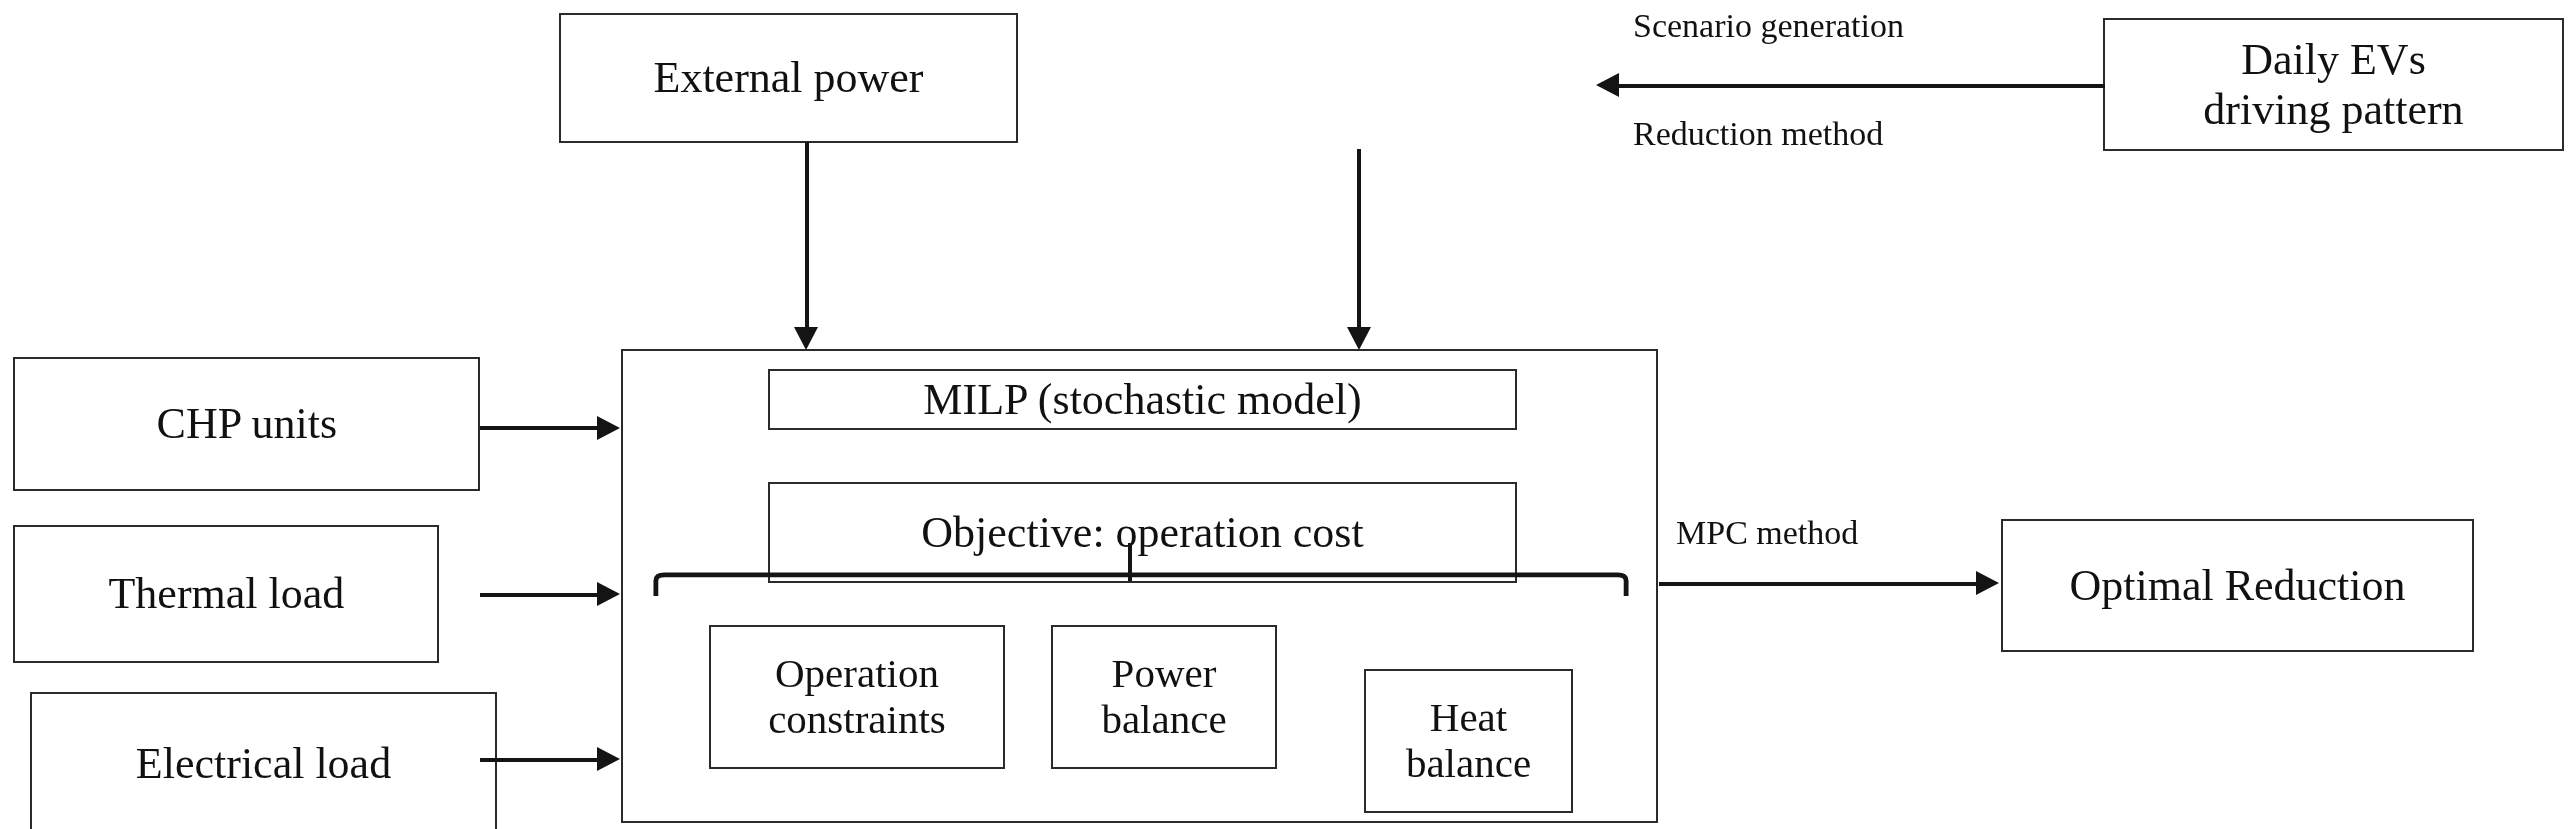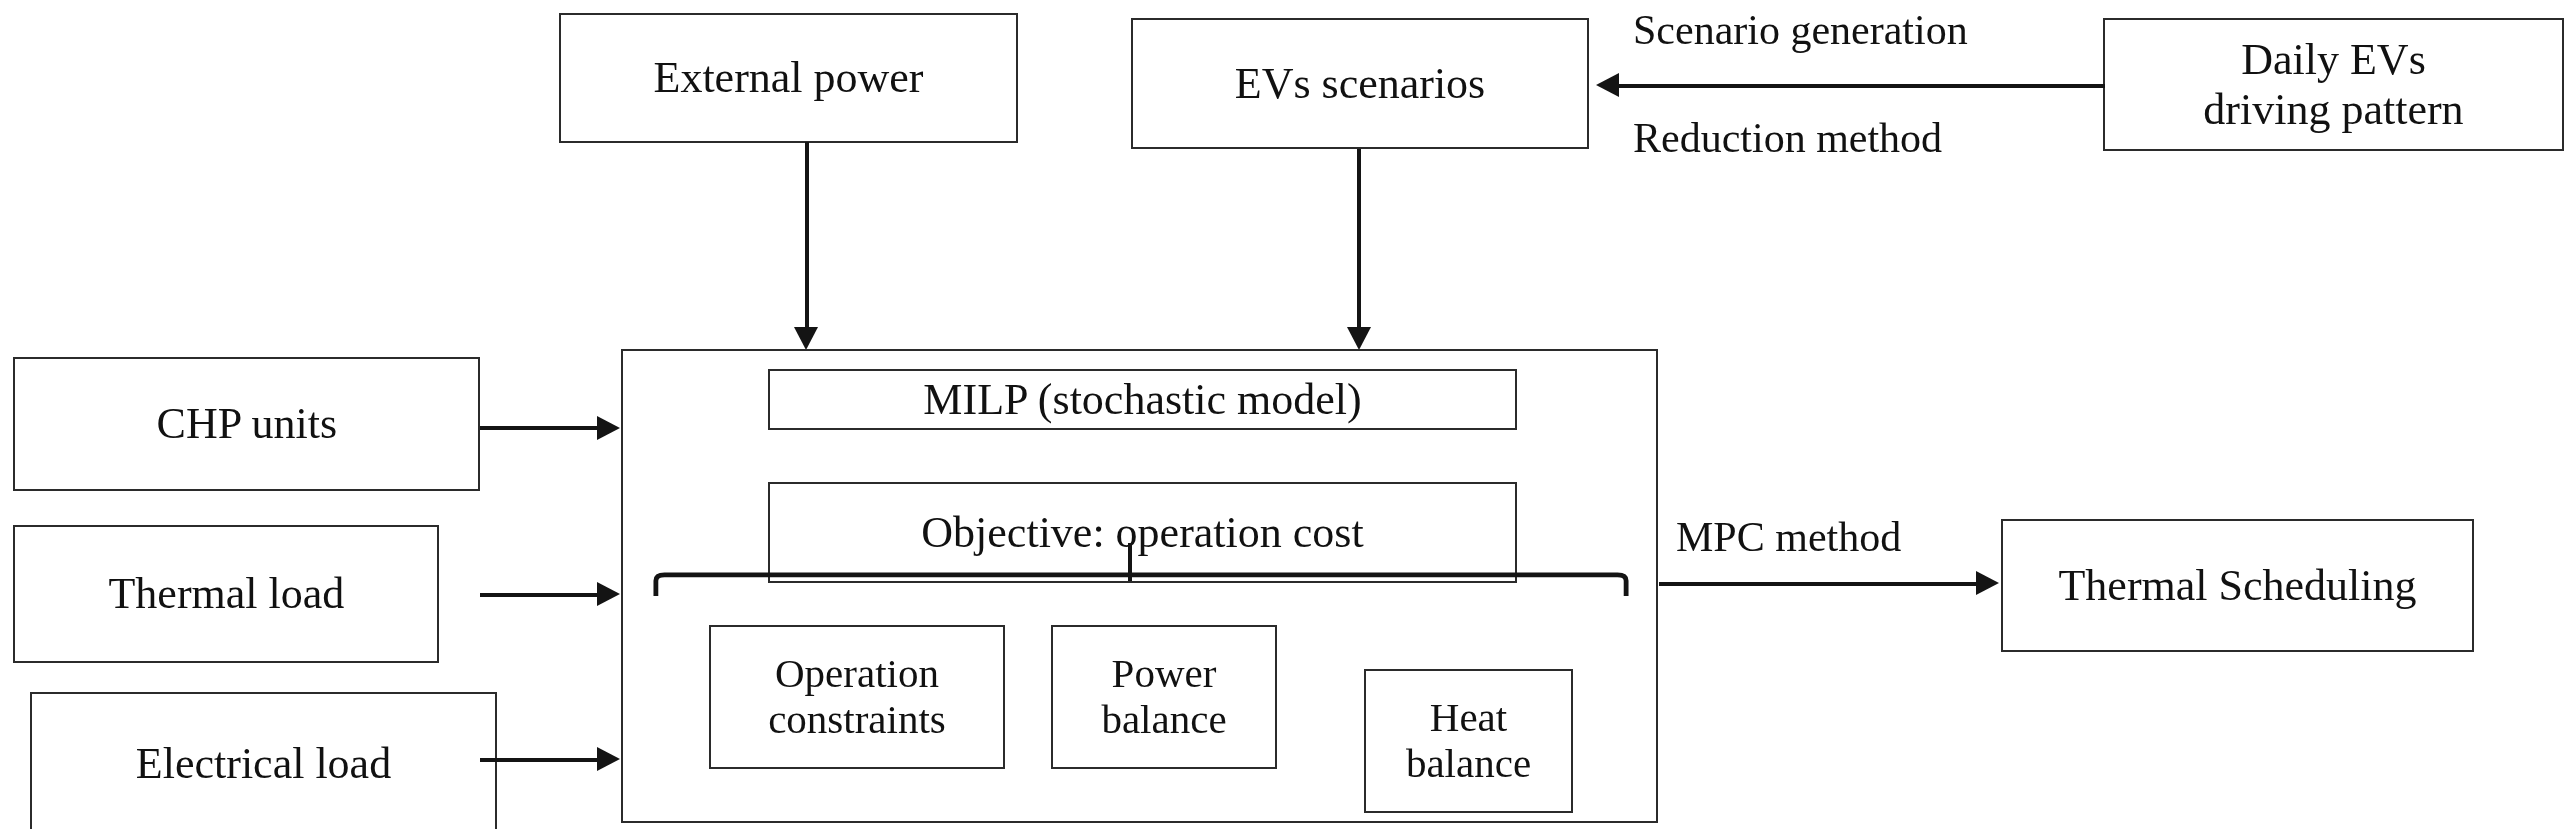--- a/index.html
+++ b/index.html
@@ -35,21 +35,21 @@
   }
   .free-label {
     position: absolute;
     white-space: nowrap;
     color: #111111;
     line-height: 1.05;
   }
 
   
   .t46 { font-size: 44px; }
-  .t44 { font-size: 42px; }
+  .t44 { font-size: 34px; }
   .t43 { font-size: 41px; }
 
   
   .vline {
     position: absolute;
     width: 3.8px;
     background: #141414;
   }
   .hline {
     position: absolute;
@@ -86,23 +86,20 @@
 </style>
 </head>
 <body>
 
 <div id="canvas">
 
   <div class="box t46" style="left:559px; top:12.5px; width:459px; height:130px;">
     <span class="box-label">External power</span>
   </div>
 
-  <div class="box t46" style="left:1131px; top:18px; width:458px; height:131px;">
-    <span class="box-label">EVs scenarios</span>
-  </div>
 
   <div class="box t46" style="left:2103px; top:18px; width:461px; height:133px;">
     <span class="box-label">Daily EVs
 driving pattern</span>
   </div>
 
   <div class="hline" style="left:1619px; top:84px; width:486px;"></div>
   <div class="arrow-left" style="left:1596px; top:73px;"></div>
 
   <div class="free-label t44" style="left:1633px; top:7.7px;">
@@ -174,17 +171,17 @@
   </div>
 
   <div class="hline" style="left:1659px; top:582px; width:321px;"></div>
   <div class="arrow-right" style="left:1976px; top:571px;"></div>
 
   <div class="free-label t44" style="left:1676px; top:515px;">
     <span>MPC method</span>
   </div>
 
   <div class="box t46" style="left:2001px; top:519px; width:473px; height:133px;">
-    <span class="box-label">Thermal Scheduling</span>
+    <span class="box-label">Optimal Reduction</span>
   </div>
 
 </div>
 
 
 </body></html>

